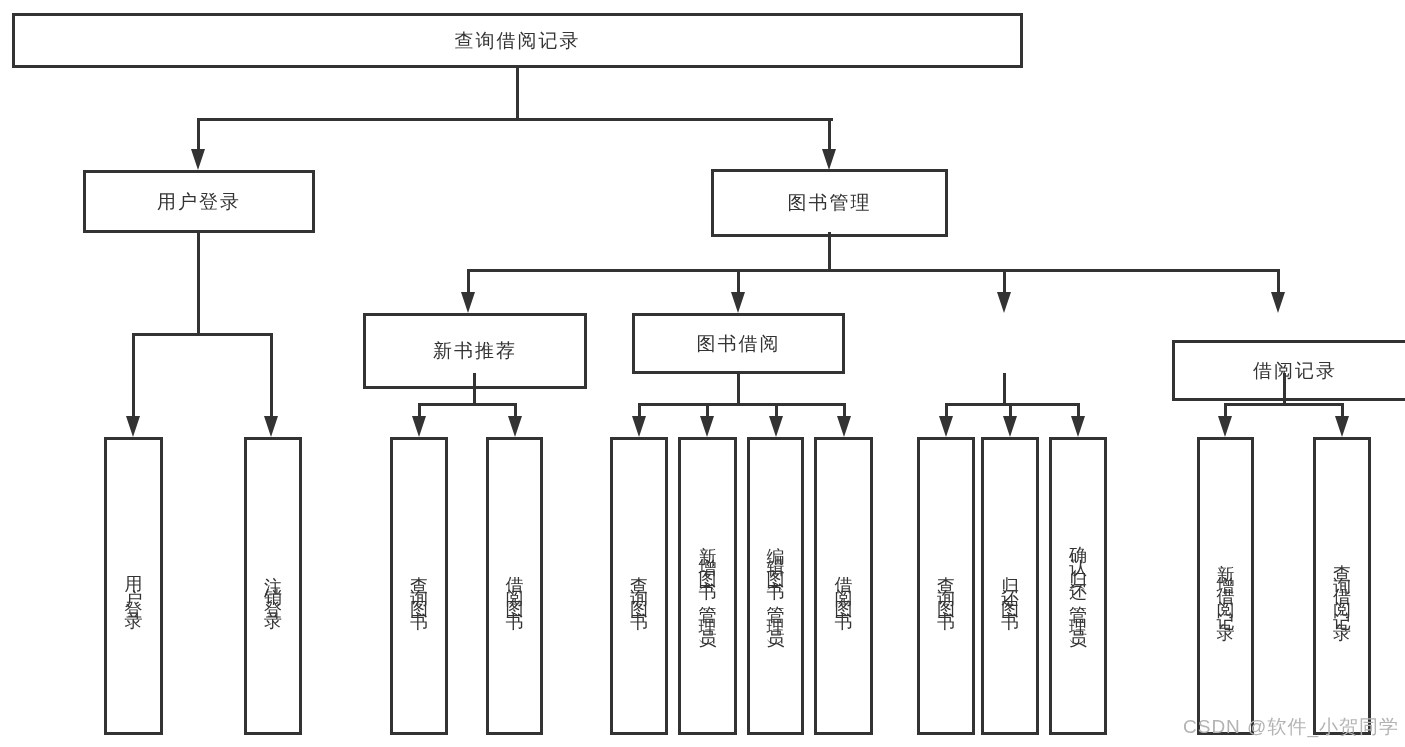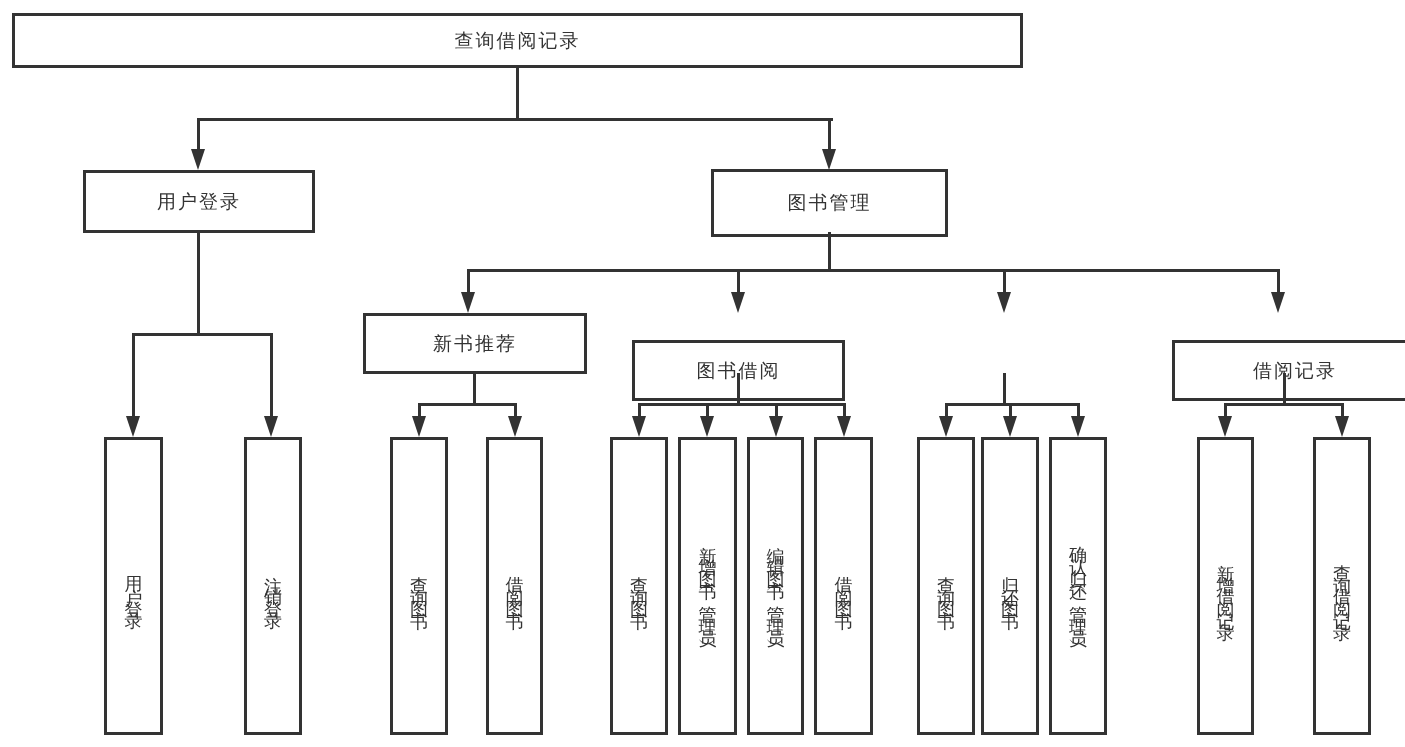--- a/index.html
+++ b/index.html
@@ -107,24 +107,24 @@
   <div class="hline" style="left:467px; top:269px; width:813px;"></div>
   <div class="vline" style="left:467px; top:269px; height:25px;"></div>
   <div class="arrow" style="left:461px; top:292px;"></div>
   <div class="vline" style="left:737px; top:269px; height:25px;"></div>
   <div class="arrow" style="left:731px; top:292px;"></div>
   <div class="vline" style="left:1003px; top:269px; height:25px;"></div>
   <div class="arrow" style="left:997px; top:292px;"></div>
   <div class="vline" style="left:1277px; top:269px; height:25px;"></div>
   <div class="arrow" style="left:1271px; top:292px;"></div>
 
-  <div class="hbox" style="left:363px; top:313px; width:224px; height:61px;">
+  <div class="hbox" style="left:363px; top:313px; width:224px; height:76px;">
     <span class="lbl">新书推荐</span>
   </div>
-  <div class="hbox" style="left:632px; top:313px; width:213px; height:61px;margin-top:27px;">
+  <div class="hbox" style="left:632px; top:313px; width:213px; height:61px;">
     <span class="lbl">图书借阅</span>
   </div>
   <div class="hbox" style="left:1172px; top:313px; width:246px; height:61px;margin-top:27px;">
     <span class="lbl">借阅记录</span>
   </div>
 
   <div class="vline" style="left:473px; top:373px; height:33px;"></div>
   <div class="hline" style="left:418px; top:403px; width:99px;"></div>
   <div class="vline" style="left:418px; top:403px; height:15px;"></div>
   <div class="arrow" style="left:412px; top:416px;"></div>
@@ -195,14 +195,15 @@
     <span class="vlbl">确认归还（管理员）</span>
   </div>
 
   <div class="vbox" style="left:1197px; top:437px; width:57px; height:298px;">
     <span class="vlbl">新增借阅记录</span>
   </div>
   <div class="vbox" style="left:1313px; top:437px; width:58px; height:298px;">
     <span class="vlbl">查询借阅记录</span>
   </div>
 
+  <div class="watermark">CSDN @软件_小贺同学</div>
 
 </div>
 
 </body></html>

